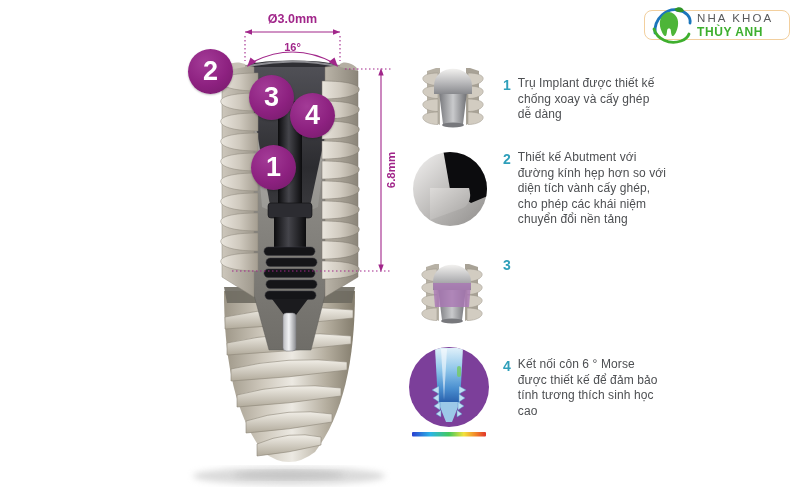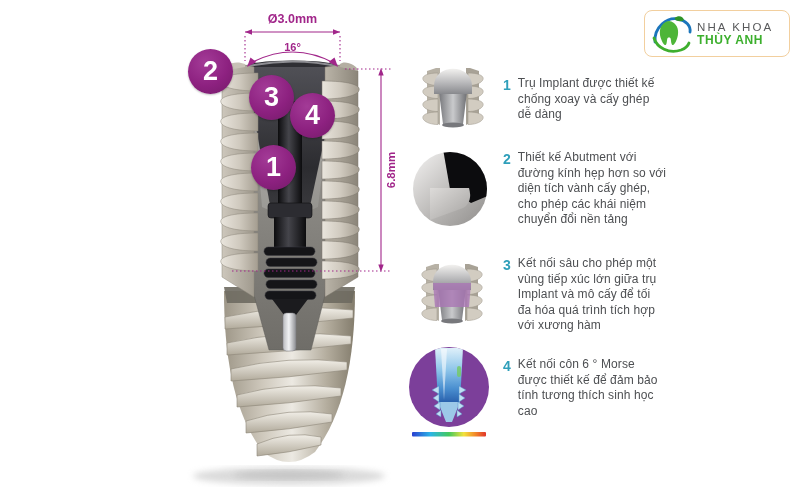--- a/index.html
+++ b/index.html
@@ -33,21 +33,21 @@
   .t4{left:408px;top:346px;}
   .feature{position:absolute;display:flex;gap:7px;width:245px;}
   .f1{left:503px;top:76px;}
   .f2{left:503px;top:150px;}
   .f3{left:503px;top:256px;}
   .f4{left:503px;top:357px;}
   .feature-number{font-size:14px;font-weight:bold;color:#2f9fba;line-height:1.3;}
   .feature-text{font-size:12px;line-height:1.3;color:#4d4f52;white-space:pre-line;letter-spacing:.1px;}
   
   .logo{
-    position:absolute;left:644px;top:10px;width:146px;height:47px;
+    position:absolute;left:644px;top:10px;width:146px;height:30px;
     background:#fff;border:1.5px solid #f2cf9e;border-radius:8px;
     display:flex;align-items:center;padding-left:5px;box-sizing:border-box;
   }
   .logo-texts{display:flex;flex-direction:column;margin-left:3px;}
   .logo-top{font-size:11.5px;letter-spacing:2.1px;color:#58595b;font-weight:500;line-height:1.25;}
   .logo-bottom{font-size:12px;font-weight:800;color:#3caf2d;letter-spacing:.6px;line-height:1.1;}
 </style>
 </head>
 <body>
 
@@ -335,25 +335,20 @@
 <div class="feature f2">
   <span class="feature-number">2</span>
   <span class="feature-text">Thiết kế Abutment với
 đường kính hẹp hơn so với
 diện tích vành cấy ghép,
 cho phép các khái niệm
 chuyển đổi nền tảng</span>
 </div>
 <div class="feature f3">
   <span class="feature-number">3</span>
-  <span class="feature-text">Kết nối sâu cho phép một
-vùng tiếp xúc lớn giữa trụ
-Implant và mô cấy để tối
-đa hóa quá trình tích hợp
-với xương hàm</span>
 </div>
 <div class="feature f4">
   <span class="feature-number">4</span>
   <span class="feature-text">Kết nối côn 6 ° Morse
 được thiết kế để đảm bảo
 tính tương thích sinh học
 cao</span>
 </div>
 
 <div class="logo">

